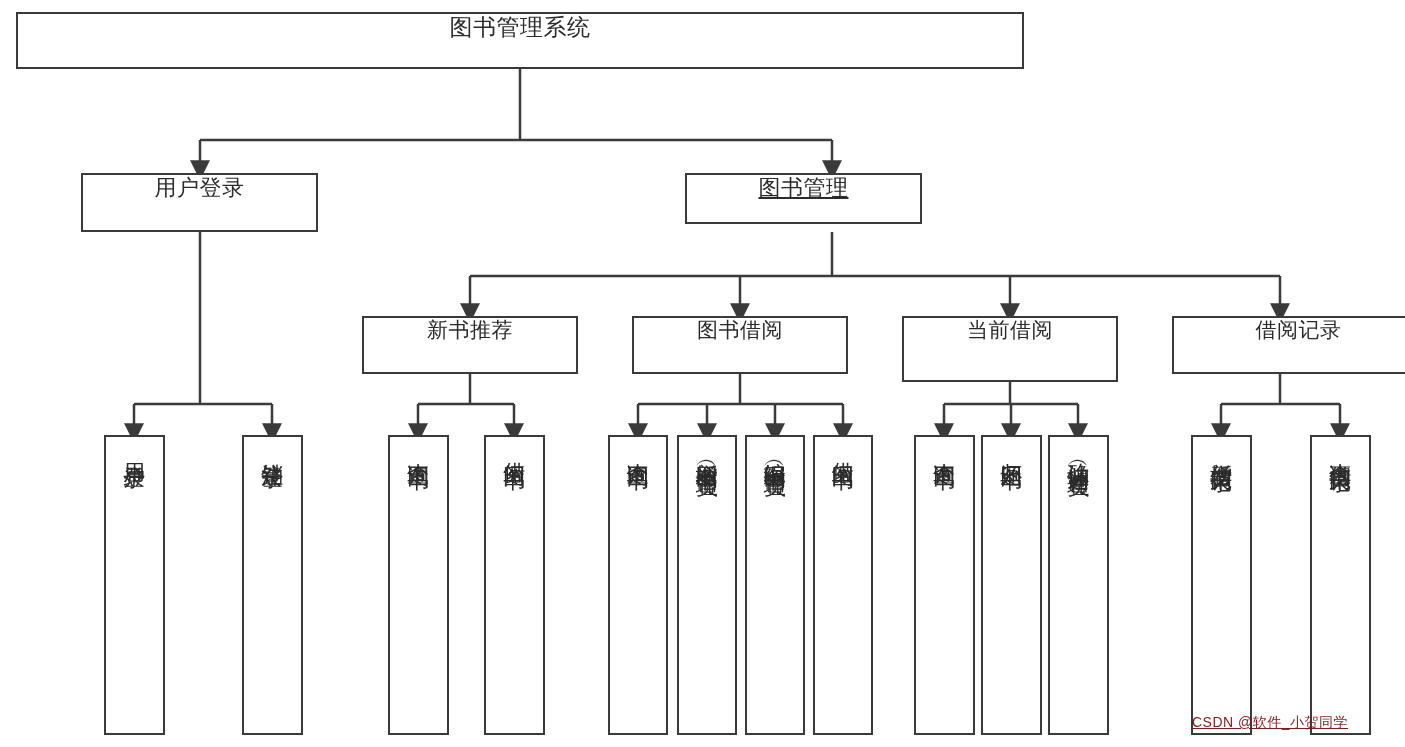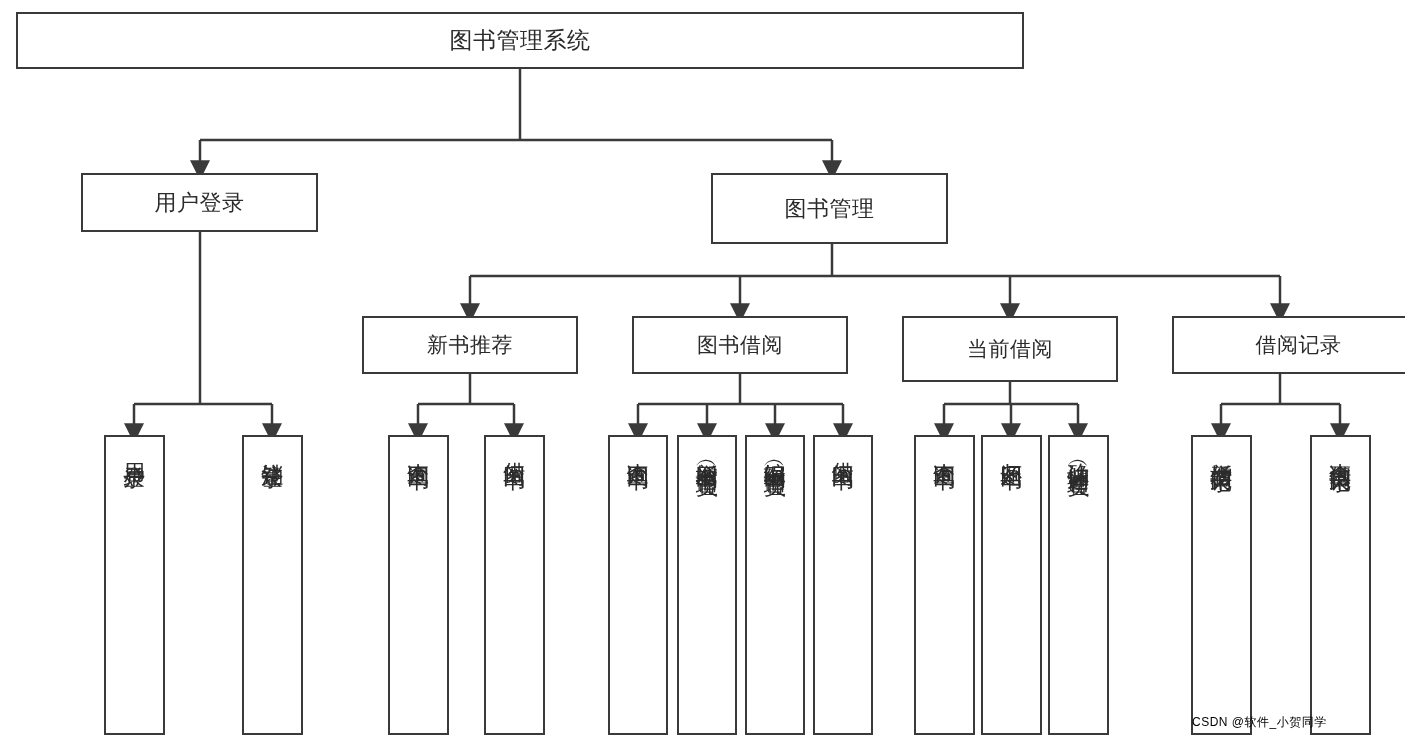--- a/index.html
+++ b/index.html
@@ -24,21 +24,20 @@
     width: 1405px;
     height: 747px;
     pointer-events: none;
   }
   .node {
     position: absolute;
     box-sizing: border-box;
     background: #ffffff;
     border: 2px solid #3a3a3a;
     display: flex;
-    align-items: center;
     justify-content: center;
     color: #2b2b2b;
   }
   .node .lbl {
     display: block;
     text-align: center;
     line-height: 1.18;
     letter-spacing: 0.5px;
   }
   
@@ -54,25 +53,26 @@
   .node.v-leaf .lbl {
     writing-mode: vertical-rl;
     text-orientation: upright;
     font-size: 22px;
     line-height: 1.06;
     letter-spacing: 2px;
     white-space: nowrap;
   }
   .watermark {
     position: absolute;
-    color: #000000;
-    font-size: 12px;
+    color: #7f1d1d;
+    font-size: 14px;
     letter-spacing: 0.5px;
     white-space: nowrap;
     user-select: none;
+    text-decoration: underline;
   }
 </style>
 </head>
 <body>
 
 <div id="canvas">
 
   <svg class="wires" viewBox="0 0 1405 747" xmlns="http://www.w3.org/2000/svg">
     <defs>
       <marker id="arrow" markerWidth="10" markerHeight="10" refX="1.5" refY="4" orient="auto" markerUnits="strokeWidth">
@@ -123,21 +123,21 @@
     </g>
   </svg>
 
   <div class="node h-root" style="left:16px; top:12px; width:1008px; height:57px;">
     <span class="lbl">图书管理系统</span>
   </div>
 
   <div class="node h-l2" style="left:81px; top:173px; width:237px; height:59px;">
     <span class="lbl">用户登录</span>
   </div>
-  <div class="node h-l2" style="left:711px; top:173px; width:237px; height:71px;">
+  <div class="node h-l2" style="left:685px; top:173px; width:237px; height:51px;text-decoration:underline;">
     <span class="lbl">图书管理</span>
   </div>
 
   <div class="node h-l3" style="left:362px; top:316px; width:216px; height:58px;">
     <span class="lbl">新书推荐</span>
   </div>
   <div class="node h-l3" style="left:632px; top:316px; width:216px; height:58px;">
     <span class="lbl">图书借阅</span>
   </div>
   <div class="node h-l3" style="left:902px; top:316px; width:216px; height:66px;">

